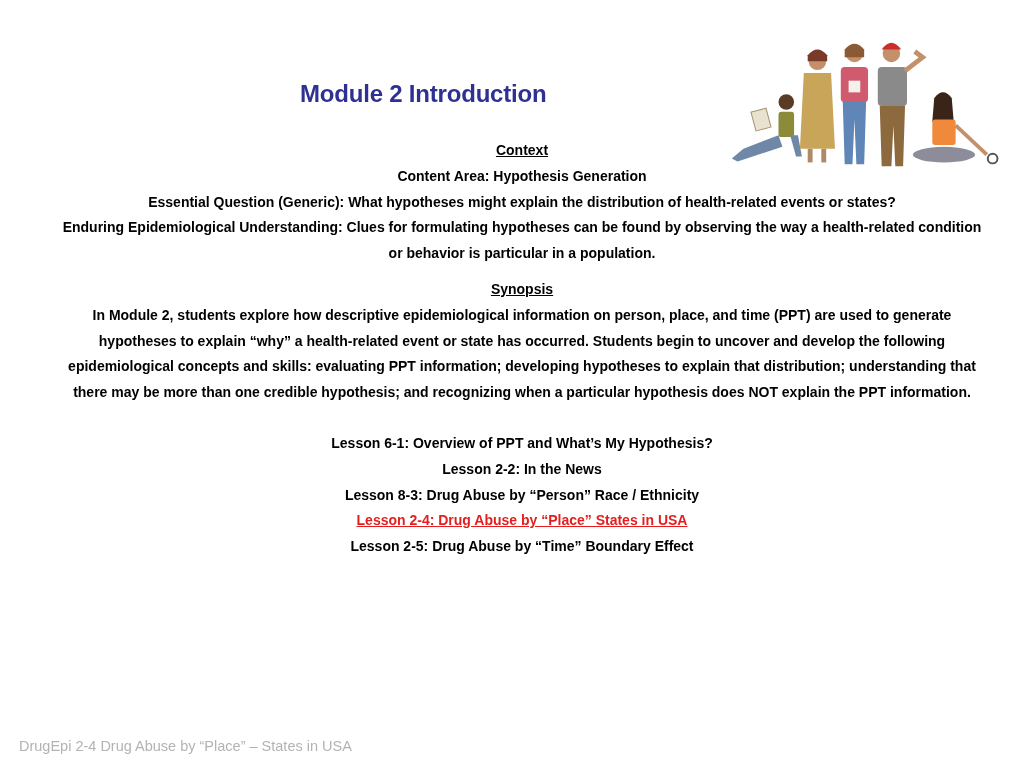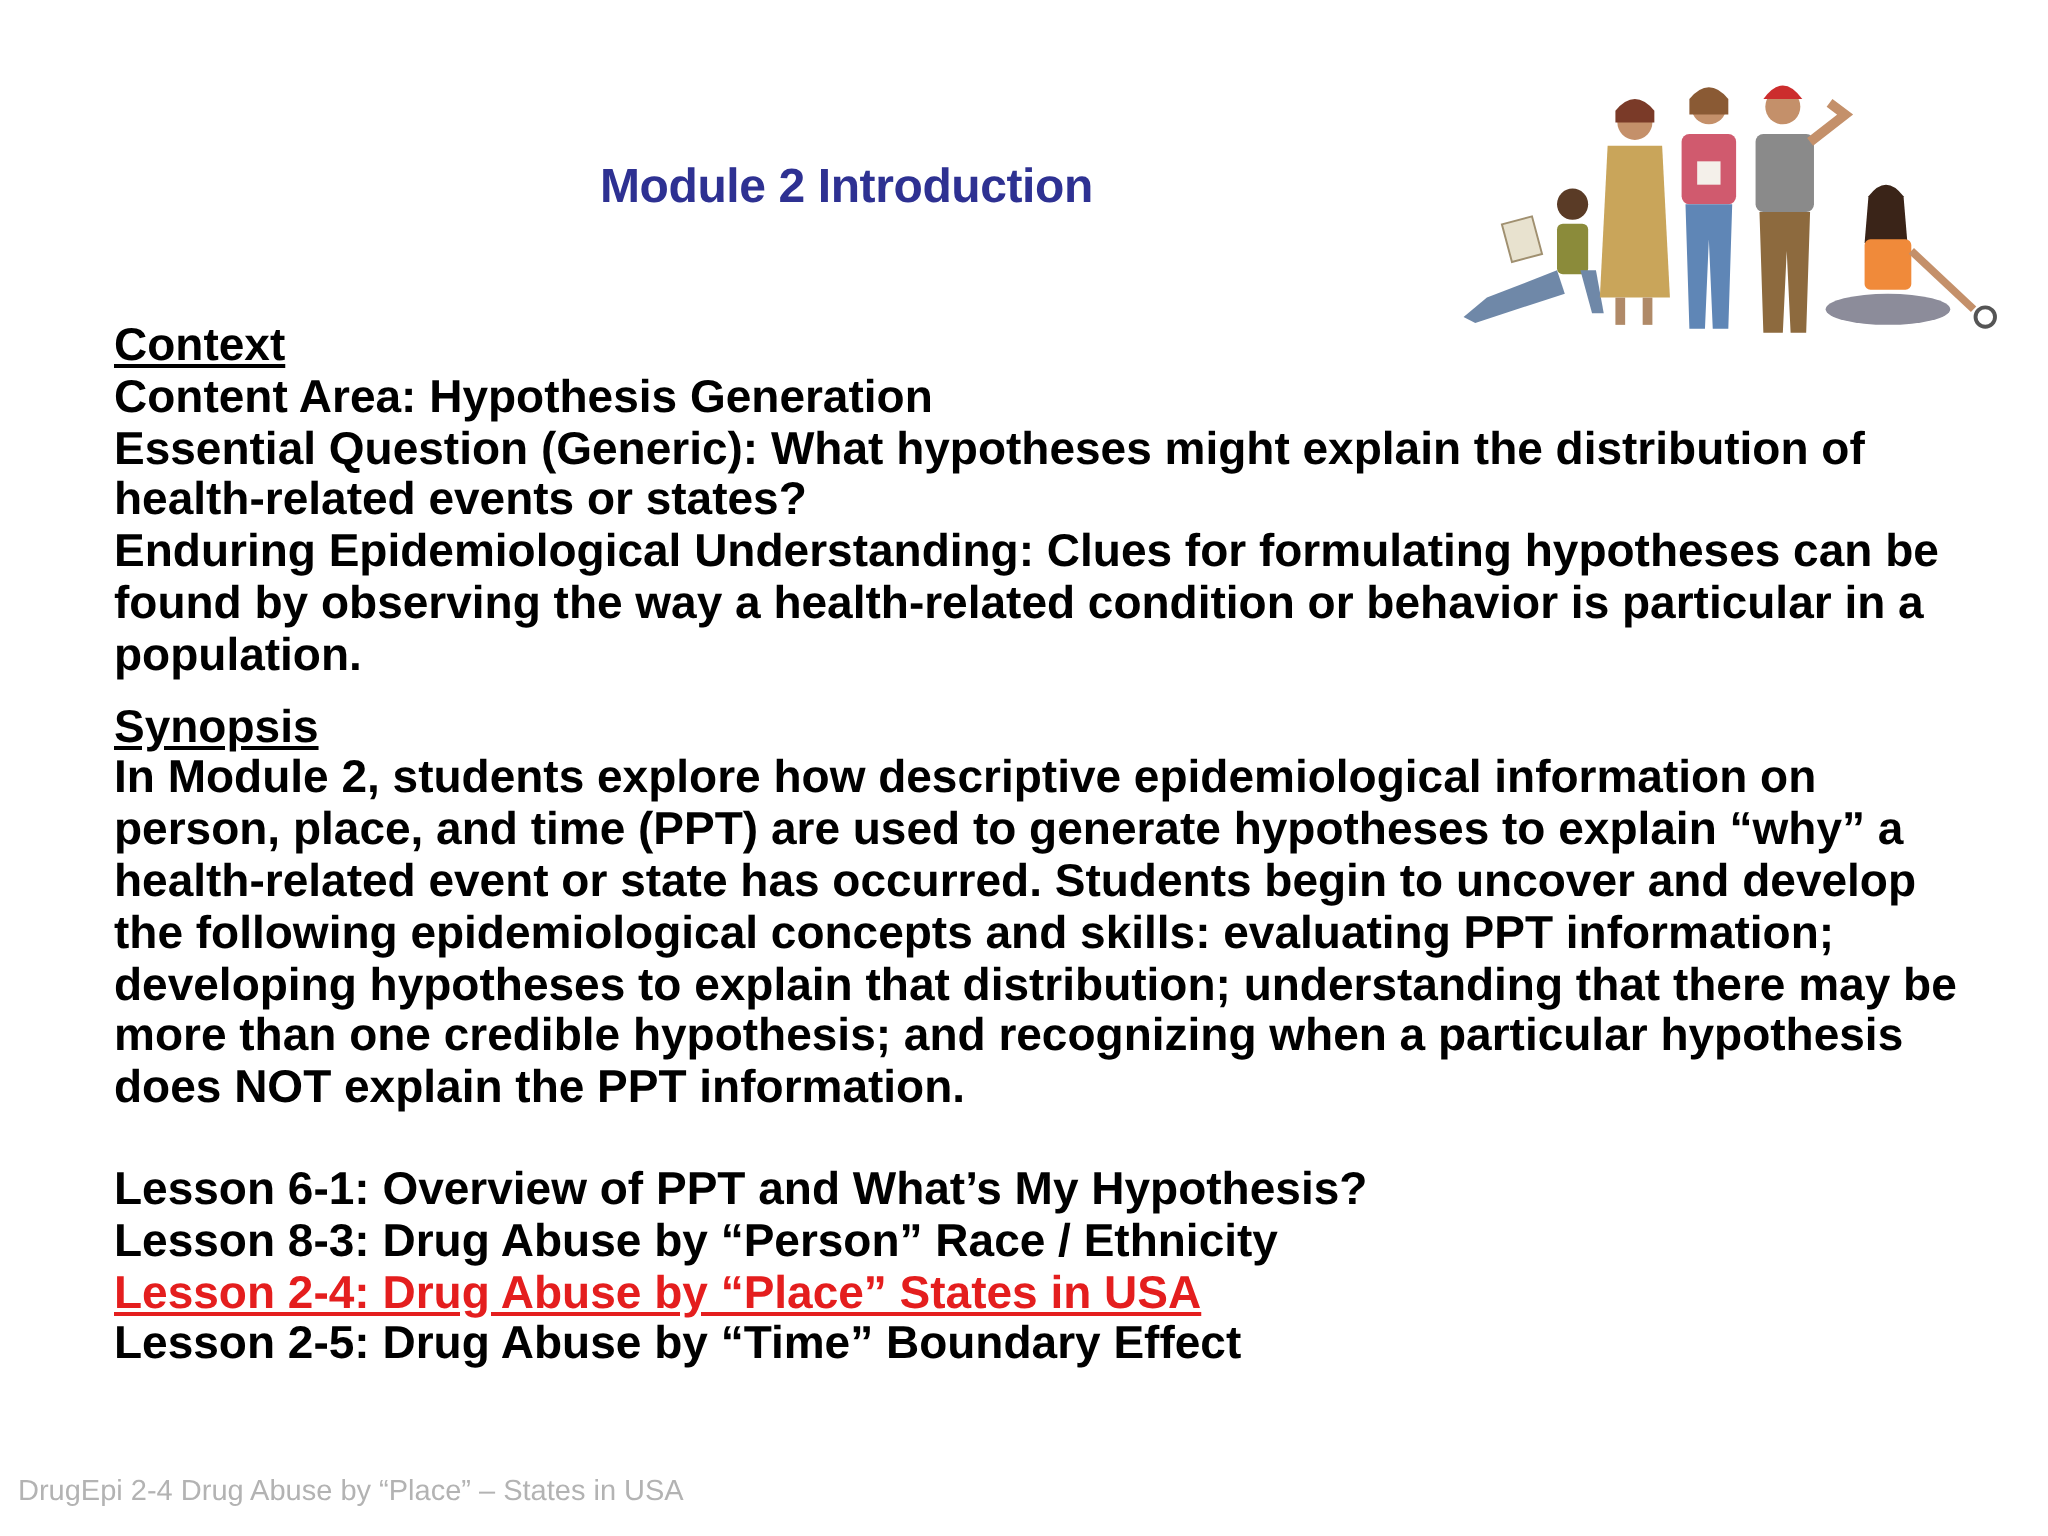--- a/index.html
+++ b/index.html
@@ -1,28 +1,28 @@
 <!DOCTYPE html>
 <html><head>
 <meta charset="utf-8">
 <style>
   html, body { margin: 0; padding: 0; background: #ffffff; }
   body { width: 1024px; height: 768px; position: relative; overflow: hidden;
          font-family: "Liberation Sans", sans-serif; color: #000; }
   .title { position: absolute; left: 300px; top: 80px; font-size: 24px; font-weight: bold;
            color: #2e3192; white-space: nowrap; letter-spacing: -0.2px; }
   .illustration { position: absolute; left: 722px; top: 32px; width: 296px; height: 146px; }
-  .content { position: absolute; left: 57px; top: 160px; width: 930px;
-             font-size: 23px; font-weight: bold; line-height: 25.8px; }
+  .content { position: absolute; left: 57px; top: 138px; width: 930px;
+             font-size: 14px; font-weight: bold; line-height: 25.8px; text-align: center; }
   .content p { margin: 0; }
   .u { text-decoration: underline; }
   .gap-small { height: 10px; }
   .gap-large { height: 25px; }
   .highlight { color: #e41e1e; text-decoration: underline; }
-  .footer { position: absolute; left: 9px; top: 738px; font-size: 14.5px; color: #b3b3b3; white-space: nowrap; }
+  .footer { position: absolute; left: 19px; top: 738px; font-size: 14.5px; color: #b3b3b3; white-space: nowrap; }
 </style>
 </head>
 <body>
 
 <div>
   <div class="title">Module 2 Introduction</div>
 
   <svg class="illustration" viewBox="0 0 300 150">
 
     <g>
@@ -75,20 +75,21 @@
       <p>Enduring Epidemiological Understanding:  Clues for formulating hypotheses can be found by observing the way a health-related condition or behavior is particular in a population.</p>
     </section>
     <div class="gap-small"></div>
     <section>
       <p class="u">Synopsis</p>
       <p>In Module 2, students explore how descriptive epidemiological information on person, place, and time (PPT) are used to generate hypotheses to explain “why” a health-related event or state has occurred.  Students begin to uncover and develop the following epidemiological concepts and skills:  evaluating PPT information; developing hypotheses to explain that distribution; understanding that there may be more than one credible hypothesis; and recognizing when a particular hypothesis does NOT explain the PPT information.</p>
     </section>
     <div class="gap-large"></div>
     <section>
       <p>Lesson 6-1:  Overview of PPT and What’s My Hypothesis?</p>
+      <p>Lesson 2-2:  In the News</p>
       <p>Lesson 8-3:  Drug Abuse by “Person”  Race / Ethnicity</p>
       <p class="highlight">Lesson 2-4:  Drug Abuse by “Place” States in USA</p>
       <p>Lesson 2-5:  Drug Abuse by “Time”  Boundary Effect</p>
     </section>
   </div>
 
   <div class="footer">DrugEpi 2-4  Drug Abuse by “Place” – States in USA</div>
 </div>
 
 </body></html>

